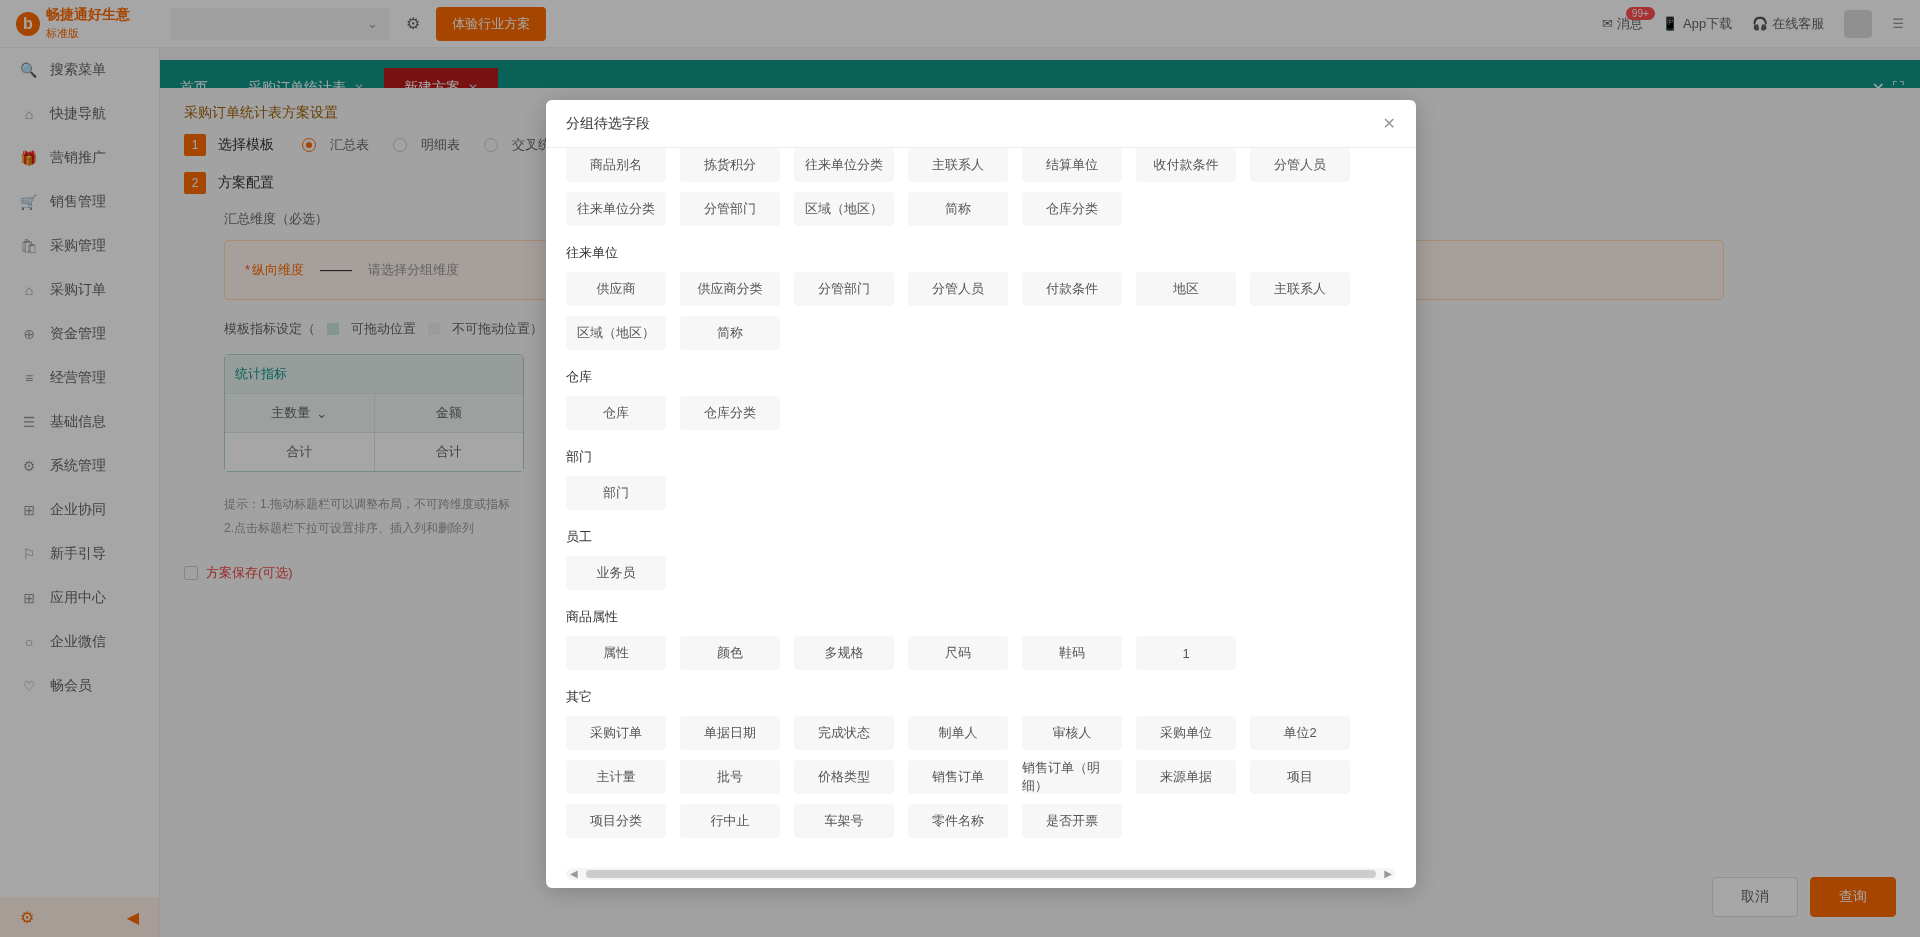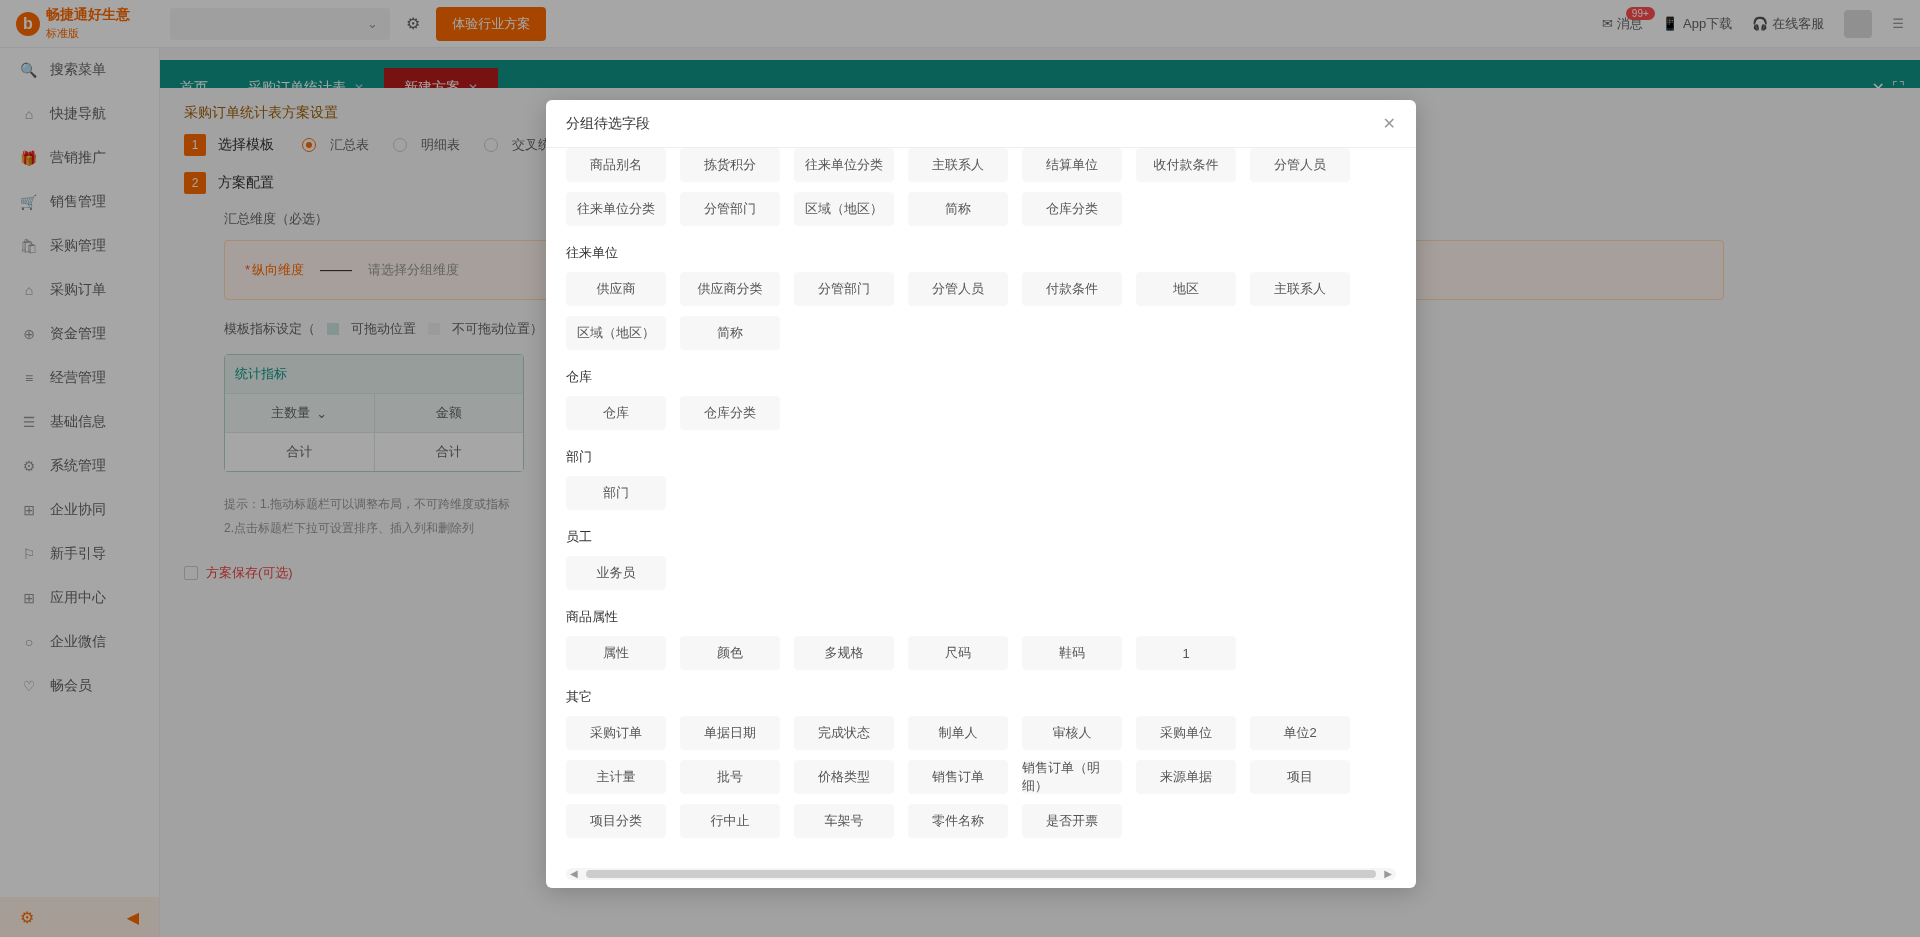--- a/index.html
+++ b/index.html
@@ -279,20 +279,24 @@
       <div>提示：1.拖动标题栏可以调整布局，不可跨维度或指标</div>
       <div>2.点击标题栏下拉可设置排序、插入列和删除列</div>
     </div>
   </div>
 
   <div class="save-row">
     <span class="checkbox"></span>
     <span>方案保存(可选)</span>
   </div>
 
+  <div class="footer-btns">
+    <button class="btn">取消</button>
+    <button class="btn primary">查询</button>
+  </div>
 </div>
 
 <div class="modal-overlay"></div>
 <div class="modal">
   <div class="modal-header">
     <div class="modal-title">分组待选字段</div>
     <div class="modal-close">✕</div>
   </div>
   <div class="modal-body">
     <div class="field-grid" id="top-row-grid" style="margin-top:0">

